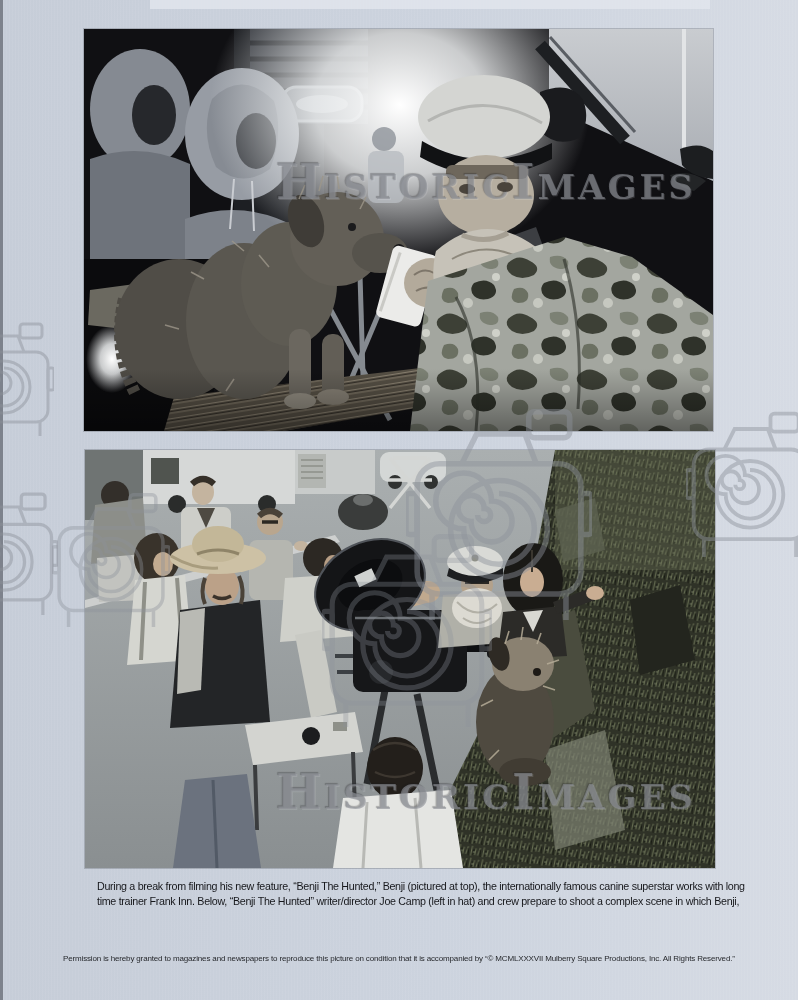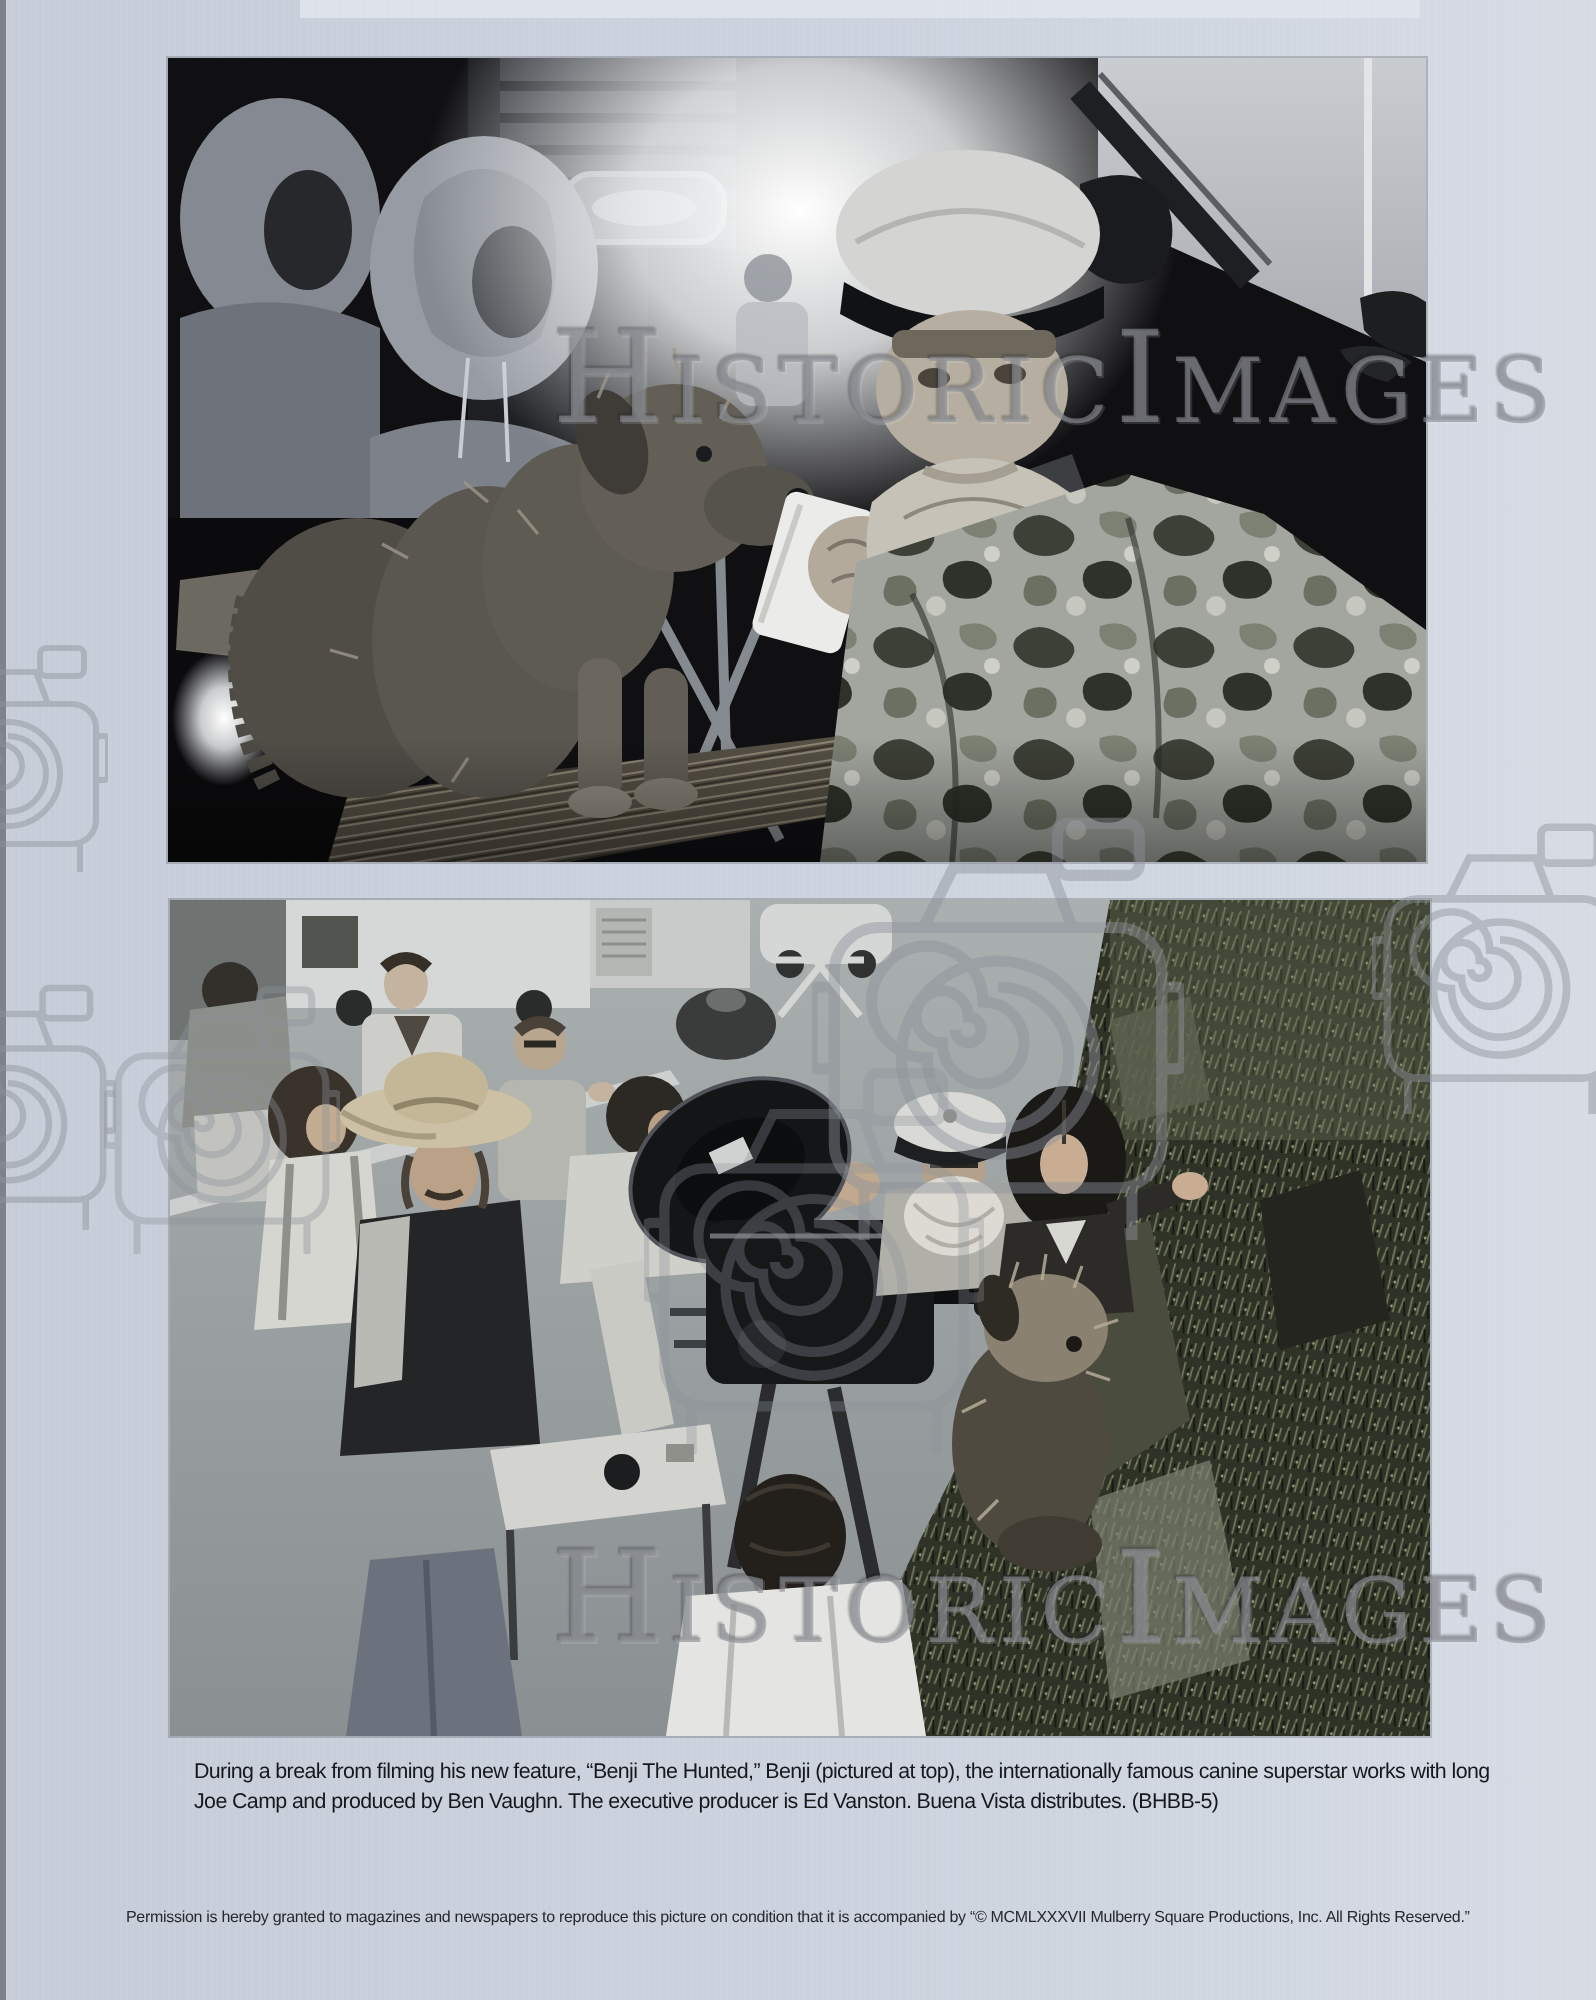--- a/index.html
+++ b/index.html
@@ -15,22 +15,22 @@
   }
   .scan-edge-left{position:absolute;left:0;top:0;width:3px;height:1000px;background:#7d828c;}
   .scan-sliver-top{position:absolute;left:150px;top:0;width:560px;height:9px;background:#e2e6ed;opacity:.8;}
   .photo{position:absolute;background:#0d0d0f;box-shadow:0 0 0 1px rgba(60,64,72,.25);}
   #photo-top{left:84px;top:29px;width:629px;height:402px;}
   #photo-bottom{left:85px;top:450px;width:630px;height:418px;}
   svg.scene{display:block;width:100%;height:100%;}
   .watermark-text{
     position:absolute;white-space:nowrap;
     font-family:"DejaVu Serif","Liberation Serif",serif;
-    font-variant:small-caps;font-weight:400;
-    font-size:64px;letter-spacing:3px;line-height:1;
+    font-variant:small-caps;font-weight:700;
+    font-size:48px;letter-spacing:3px;line-height:1;
     color:rgba(140,143,150,.62);
     text-shadow:1px 1px 0 rgba(235,238,242,.15),-1px -1px 1px rgba(25,26,30,.28);
   }
   #wm-top{left:276px;top:158px;}
   #wm-bottom{left:276px;top:768px;}
   .ghost-cam{position:absolute;stroke:#8d929b;opacity:.45;}
   .caption-block{
     position:absolute;left:49px;top:879px;width:724px;
     font-size:10.7px;line-height:15px;letter-spacing:-0.3px;color:#17181c;
   }
@@ -378,16 +378,16 @@
   </svg>
 <svg class="ghost-cam" style="left:322px;top:516px;width:170px;height:252px;opacity:.32" viewBox="0 0 100 140">
     <use href="#ghostcam"></use>
   </svg>
 <svg class="ghost-cam" style="left:686px;top:390px;width:128px;height:206px" viewBox="0 0 100 140">
     <use href="#ghostcam"></use>
   </svg>
 
 <div class="caption-block">
   <div class="caption-line">During a break from filming his new feature, “Benji The Hunted,” Benji (pictured at top), the internationally famous canine superstar works with long</div>
-  <div class="caption-line">Joe Camp and produced by Ben Vaughn. The executive producer is Ed Vanston. Buena Vista distributes. (BHBB-5)</div>
+  <div class="caption-line">time trainer Frank Inn. Below, “Benji The Hunted” writer/director Joe Camp (left in hat) and crew prepare to shoot a complex scene in which Benji,</div>
 </div>
 
 <div class="permission-line">Permission is hereby granted to magazines and newspapers to reproduce this picture on condition that it is accompanied by “© MCMLXXXVII Mulberry Square Productions, Inc. All Rights Reserved.”</div>
 
 </body></html>

